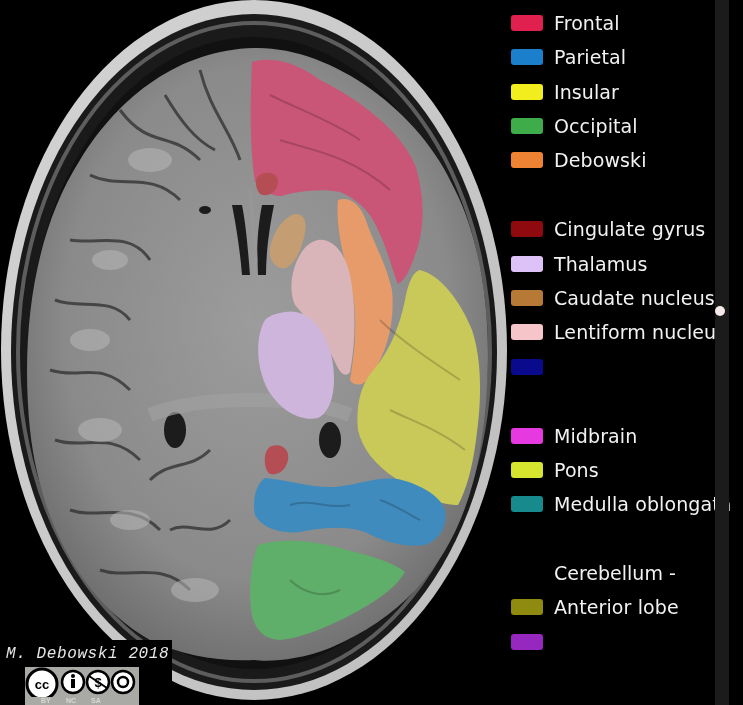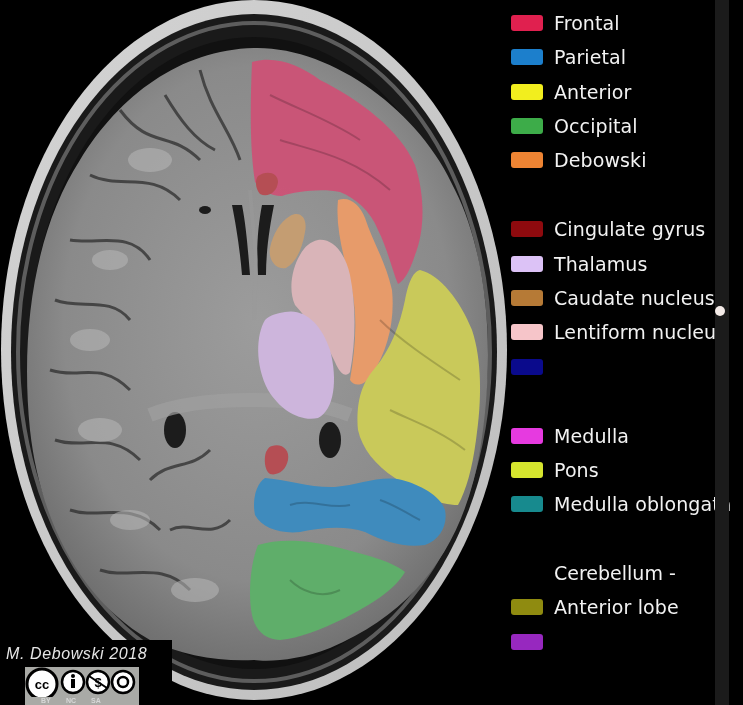--- a/index.html
+++ b/index.html
@@ -7,21 +7,21 @@
   #stage { position:absolute; left:0; top:0; width:743px; height:705px; background:#000;padding-left:46px; }
   #brain-svg { position:absolute; left:0; top:0; }
   .legend { position:absolute; left:0; top:0; }
   .legend-item { position:absolute; left:511px; height:24px; display:flex; align-items:center; }
   .swatch { width:32px; height:16px; border-radius:3px; margin-right:11px; flex:0 0 auto; }
   .legend-label { color:#f2f2f2; font-size:19px; line-height:22px; white-space:nowrap; letter-spacing:0.1px; }
   .legend-heading { position:absolute; left:554px; color:#f2f2f2; font-size:19px; line-height:22px; white-space:nowrap; }
   #scroll-track { position:absolute; left:715px; top:0; width:14px; height:705px; background:#1b1b1b; }
   #scroll-thumb { position:absolute; left:715px; top:306px; width:10px; height:10px; border-radius:50%; background:#f4ebe8; }
   #credit { position:absolute; left:0; top:640px; width:172px; height:65px; background:#000; }
-  #credit-author { position:absolute; left:6px; top:645px; color:#e6e6e6; font-family:Liberation Sans, sans-serif; font-style:italic; font-size:16px; letter-spacing:0.6px; white-space:nowrap; }
+  #credit-author { position:absolute; left:6px; top:645px; color:#e6e6e6; font-family:Liberation Mono, monospace; font-style:italic; font-size:16px; letter-spacing:0.6px; white-space:nowrap; }
   #cc-badge { position:absolute; left:25px; top:667px; width:114px; height:44px; background:#a9aaa6; }
   .cc-text { position:absolute; top:697px; font-size:7px; font-weight:bold; color:#d8d8d8; font-family:"Liberation Sans", sans-serif; }
 </style>
 </head>
 <body>
 
 <div id="stage">
 
   <svg id="brain-svg" width="743" height="705" viewBox="0 0 743 705">
     <defs>
@@ -105,21 +105,21 @@
     <div class="legend-item" style="top:11px">
       <span class="swatch" style="background:#e0204f"></span>
       <span class="legend-label">Frontal</span>
     </div>
     <div class="legend-item" style="top:45px">
       <span class="swatch" style="background:#1c7fcc"></span>
       <span class="legend-label">Parietal</span>
     </div>
     <div class="legend-item" style="top:80px">
       <span class="swatch" style="background:#f2ee1e"></span>
-      <span class="legend-label">Anterior</span>
+      <span class="legend-label">Insular</span>
     </div>
     <div class="legend-item" style="top:114px">
       <span class="swatch" style="background:#3dac49"></span>
       <span class="legend-label">Occipital</span>
     </div>
     <div class="legend-item" style="top:148px">
       <span class="swatch" style="background:#ee8433"></span>
       <span class="legend-label">Debowski</span>
     </div>
 
@@ -138,21 +138,21 @@
     <div class="legend-item" style="top:320px">
       <span class="swatch" style="background:#f6c5c9"></span>
       <span class="legend-label">Lentiform nucleus</span>
     </div>
     <div class="legend-item" style="top:355px">
       <span class="swatch" style="background:#0a0a8c"></span>
     </div>
 
     <div class="legend-item" style="top:424px">
       <span class="swatch" style="background:#e63ae0"></span>
-      <span class="legend-label">Medulla</span>
+      <span class="legend-label">Midbrain</span>
     </div>
     <div class="legend-item" style="top:458px">
       <span class="swatch" style="background:#d6e52e"></span>
       <span class="legend-label">Pons</span>
     </div>
     <div class="legend-item" style="top:492px">
       <span class="swatch" style="background:#178a8e"></span>
       <span class="legend-label">Medulla oblongata</span>
     </div>
 

